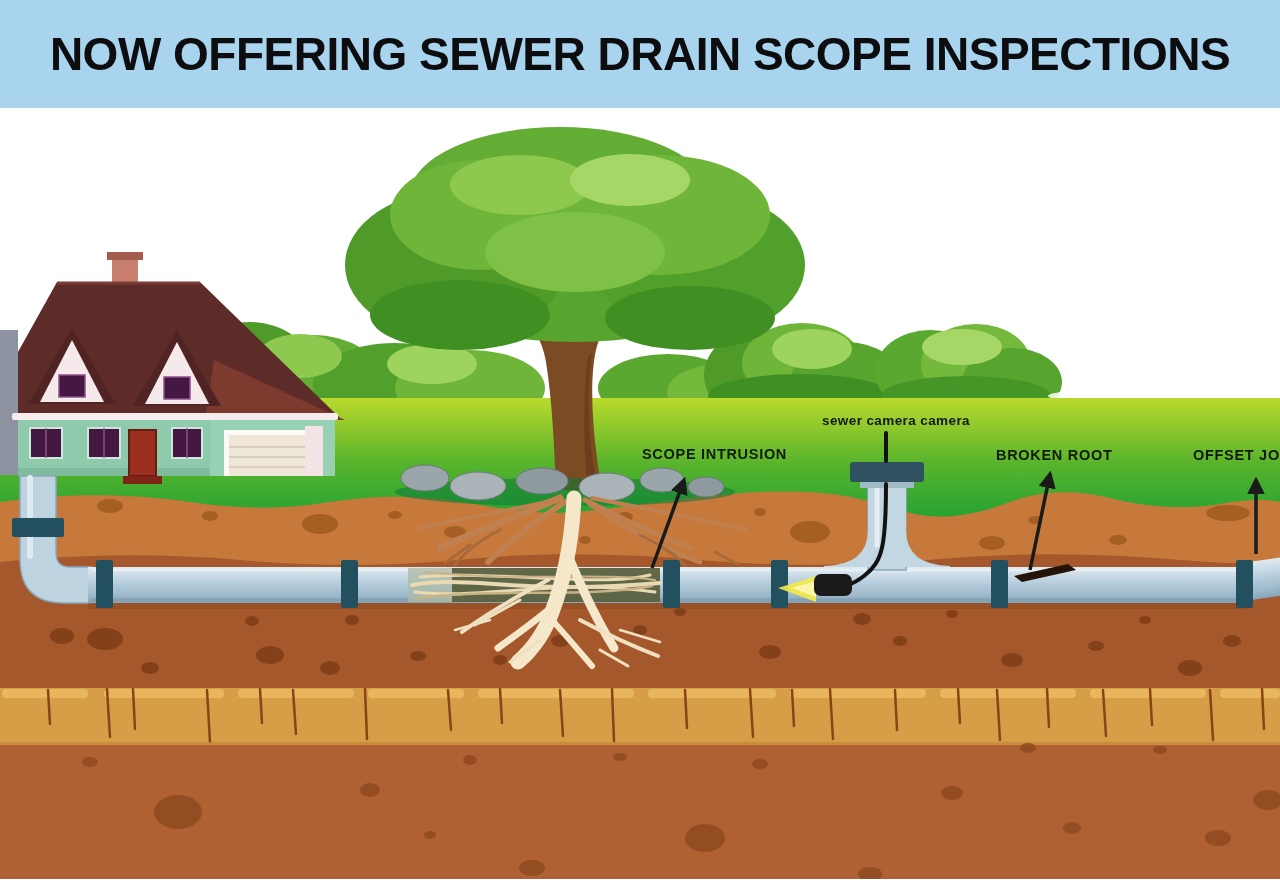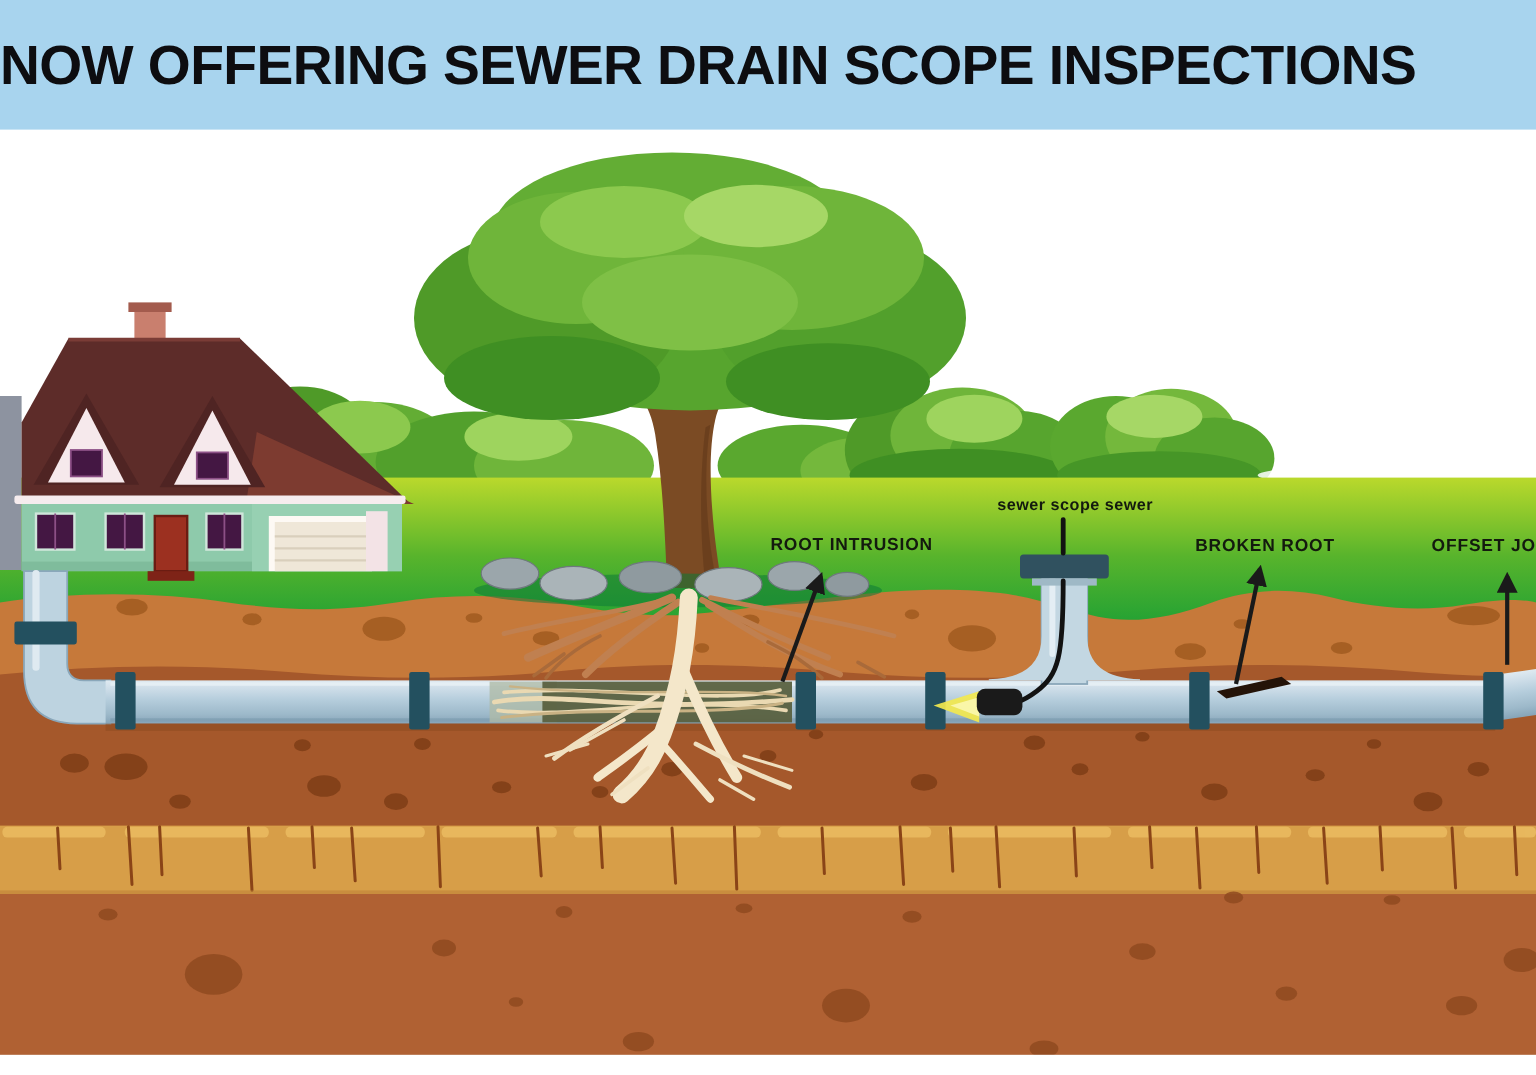--- a/index.html
+++ b/index.html
@@ -1,19 +1,19 @@
 <!DOCTYPE html>
 <html><head>
 <meta charset="utf-8">
 <style>
   html,body{margin:0;padding:0;background:#ffffff;}
   .stage{position:relative;width:1280px;height:896px;overflow:hidden;background:#ffffff;
          font-family:"Liberation Sans", sans-serif;}
   .banner{position:absolute;left:0;top:0;width:1280px;height:108px;
-          display:flex;align-items:center;justify-content:flex-start;}
+          display:flex;align-items:center;justify-content:center;}
   .banner-text{font-weight:bold;font-size:46px;letter-spacing:-0.5px;white-space:nowrap;}
   .scene{position:absolute;left:0;top:0;width:1280px;height:896px;}
   .lbl{position:absolute;font-weight:bold;color:#131a0e;white-space:nowrap;}
   .lbl-caps{font-size:14.5px;letter-spacing:.7px;}
   .lbl-camera{font-size:13.5px;letter-spacing:.4px;}
   .coupling{fill:#23505f;}
   .crack{stroke:#8a4417;stroke-width:2.5;fill:none;stroke-linecap:round;}
   .spot-upper{fill:#a05a20;opacity:.85;}
   .spot-mid{fill:#7e3d16;opacity:.85;}
   .spot-lower{fill:#8f4a20;opacity:.85;}
@@ -294,17 +294,17 @@
       <line class="arrow" x1="652" y1="568" x2="684" y2="480" marker-end="url(#arw)"></line>
       <line class="arrow" x1="1030" y1="570" x2="1050" y2="474" marker-end="url(#arw)"></line>
       <line class="arrow" x1="1256" y1="554" x2="1256" y2="480" marker-end="url(#arw)"></line>
     </g>
   </svg>
 
   <div class="banner" style="background: rgb(168, 212, 238);">
     <div class="banner-text" style="color: rgb(13, 13, 16);">NOW OFFERING SEWER DRAIN SCOPE INSPECTIONS</div>
   </div>
 
-  <div class="lbl lbl-camera" style="left:808px;top:413px;width:176px;text-align:center;">sewer scope sewer</div>
-  <div class="lbl lbl-caps" style="left:642px;top:446px;">ROOT INTRUSION</div>
+  <div class="lbl lbl-camera" style="left:808px;top:413px;width:176px;text-align:center;">sewer camera camera</div>
+  <div class="lbl lbl-caps" style="left:642px;top:446px;">SCOPE INTRUSION</div>
   <div class="lbl lbl-caps" style="left:996px;top:447px;">BROKEN ROOT</div>
   <div class="lbl lbl-caps" style="left:1193px;top:447px;">OFFSET JOINT</div>
 </div>
 
 </body></html>

